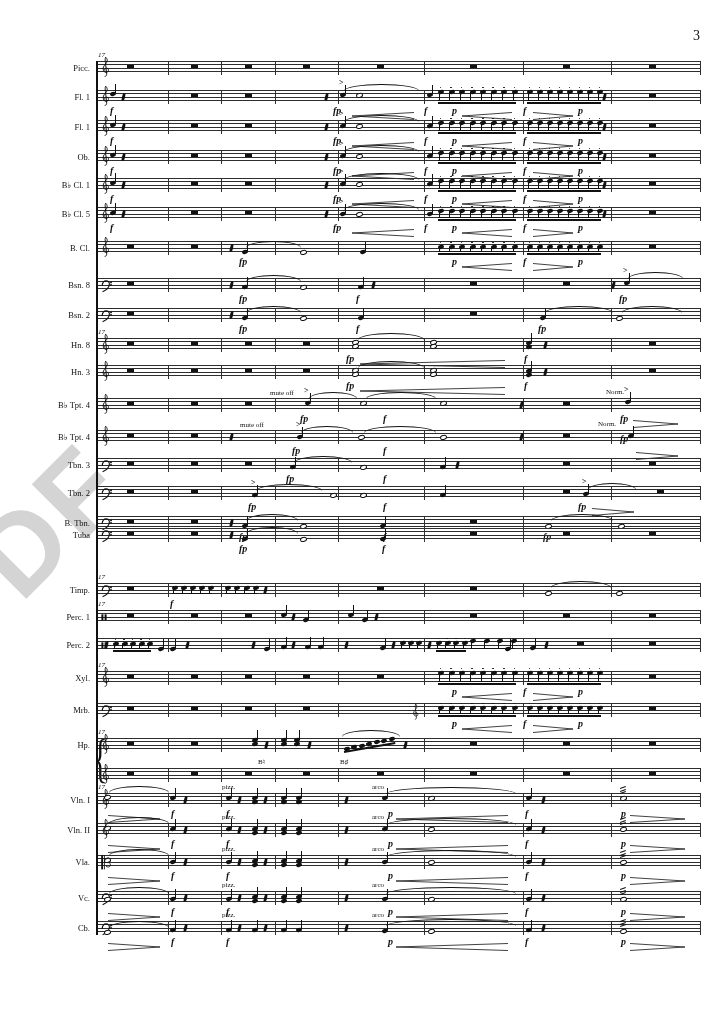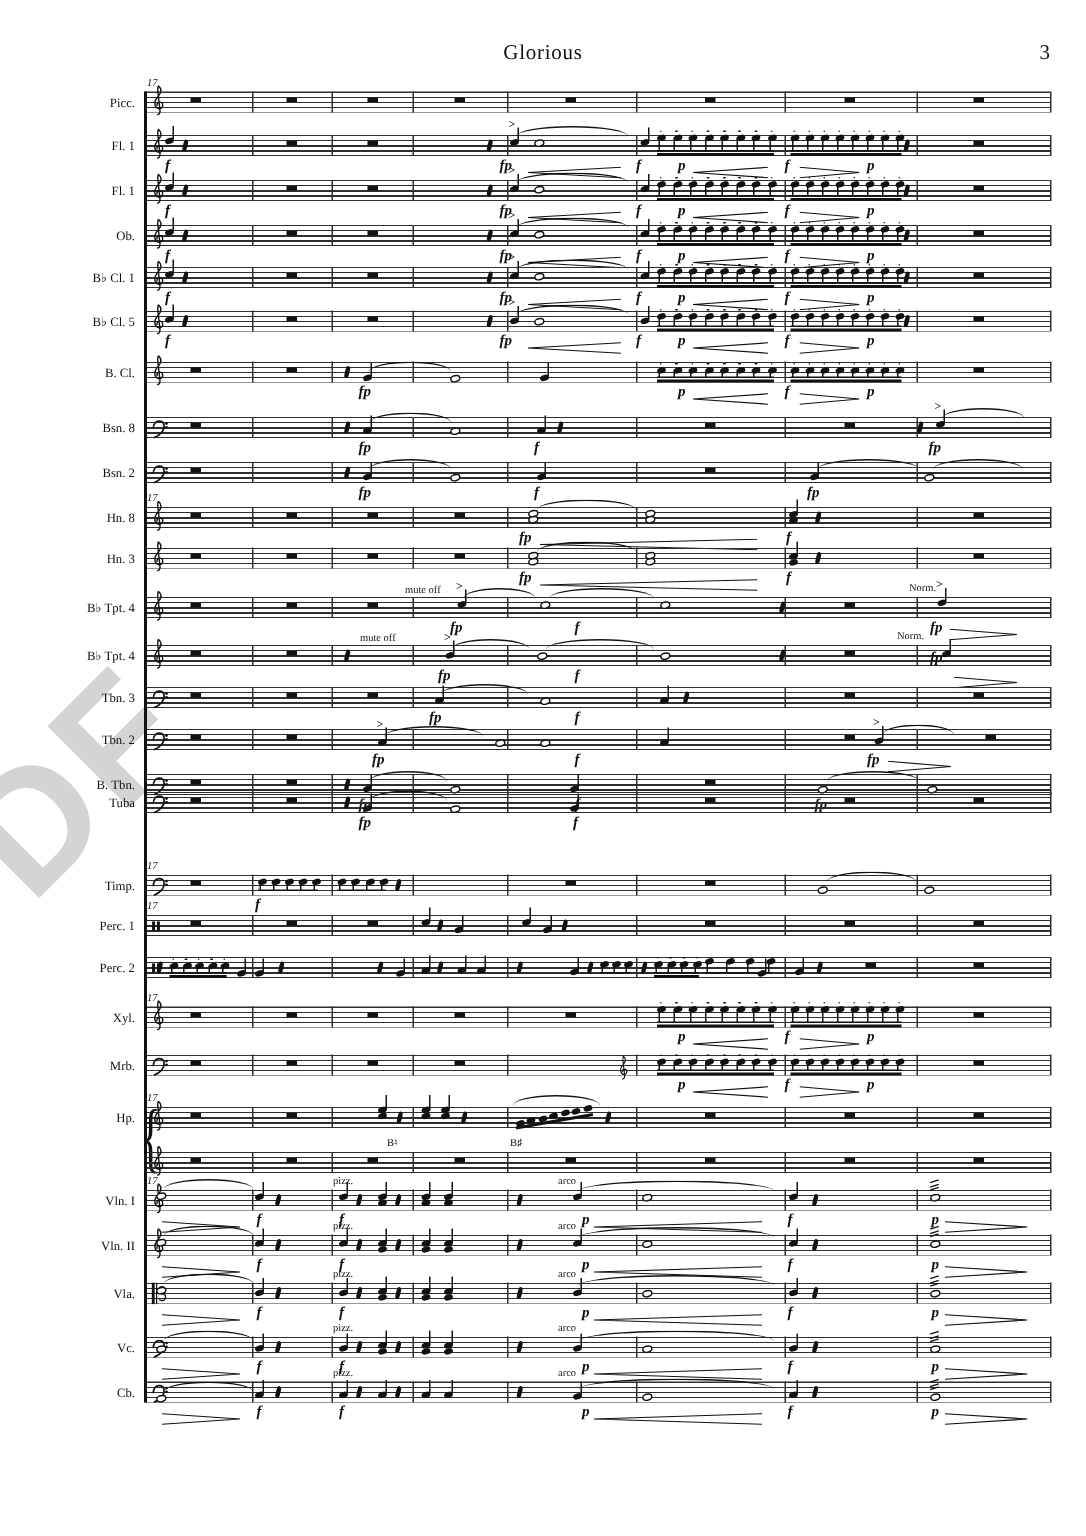--- a/index.html
+++ b/index.html
@@ -35,21 +35,20 @@
   .tie{position:absolute;height:6px;border-top:1.1px solid #111;border-radius:50% 50% 0 0/100% 100% 0 0;}
   .tbar{position:absolute;width:6px;height:1.3px;background:#111;transform:rotate(-18deg);}
   .brace{position:absolute;font-size:52px;transform:scaleX(.55);transform-origin:center;
          font-family:"Liberation Serif",serif;line-height:46px;}
 </style>
 </head>
 <body>
 
 <div class="page">
   <div class="watermark">PDF</div>
-  <div class="title">Glorious</div>
   <div class="pagenum">3</div>
   <div id="score">
       <div class="srow" style="top: 61px;">
         <div class="ilabel">Picc.</div>
         <div class="stlines"></div>
         <div class="bline" style="left: 97px;"></div>
         <div class="bline" style="left: 168px;"></div>
         <div class="bline" style="left: 221px;"></div>
         <div class="bline" style="left: 275px;"></div>
         <div class="bline" style="left: 338px;"></div>

